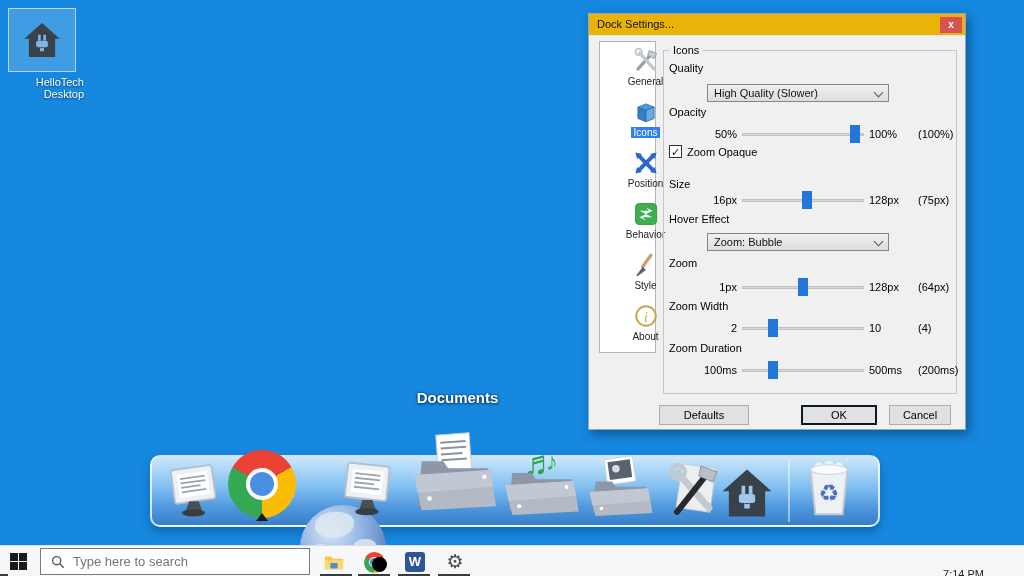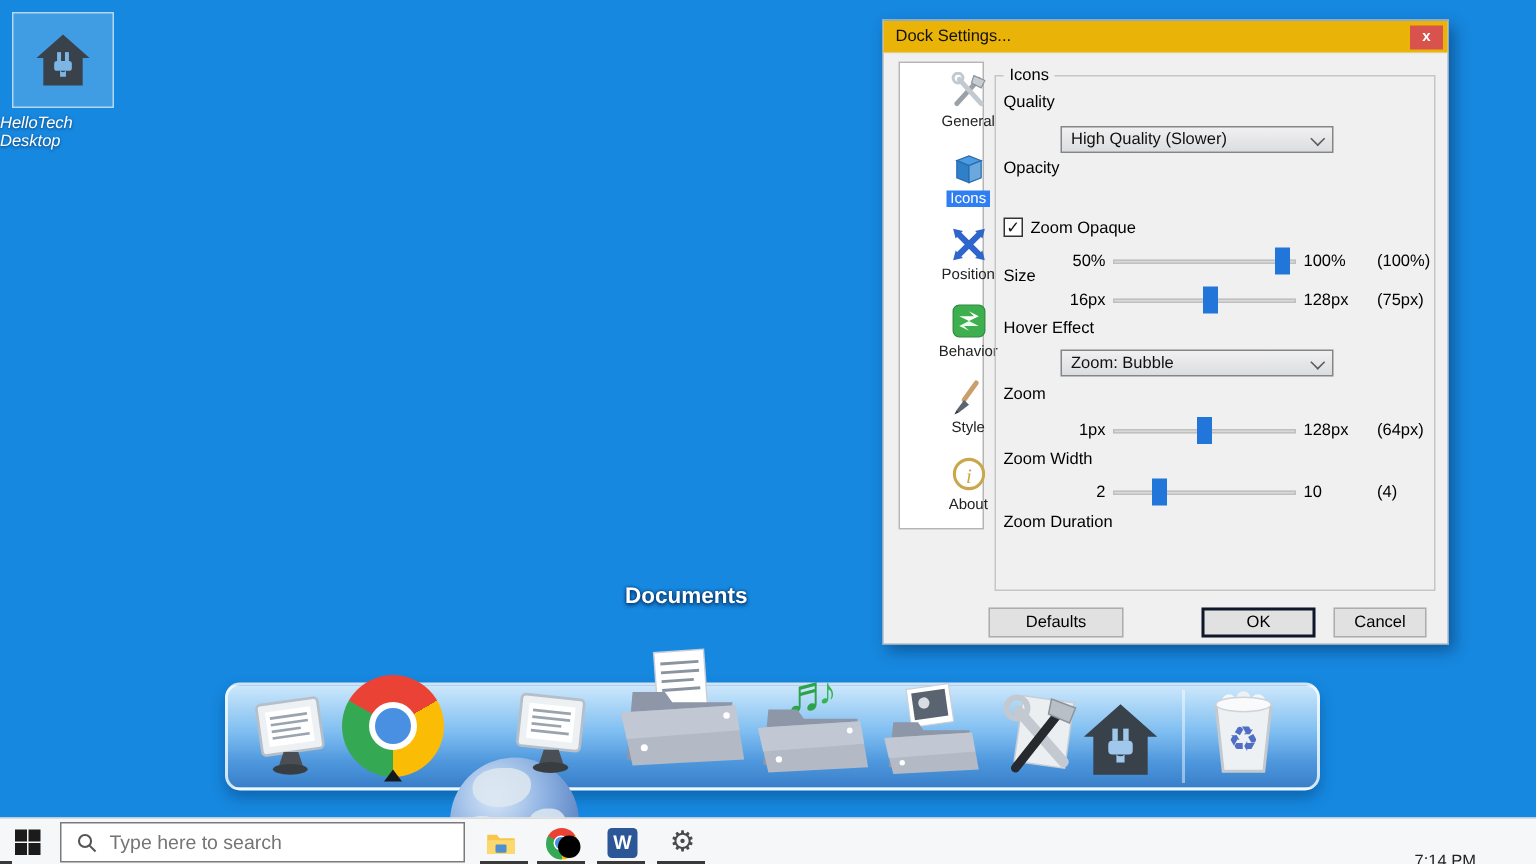--- a/index.html
+++ b/index.html
@@ -3,22 +3,22 @@
 <meta charset="utf-8">
 <style>
   * { margin:0; padding:0; box-sizing:border-box; }
   html,body { width:1024px; height:576px; overflow:hidden; }
   body { font-family:"Liberation Sans", sans-serif; position:relative; background:#1688df; }
 
   
   .desktop-tile { position:absolute; left:8px; top:8px; width:68px; height:64px;
     background:rgba(255,255,255,.18); border:1px solid rgba(255,255,255,.6);
     display:flex; align-items:center; justify-content:center; }
-  .desktop-label { position:absolute; left:0; top:76px; width:84px; text-align:left;
-    color:#fff; font-size:11px; text-shadow:0 1px 2px rgba(0,30,70,.7);font-style:italic; }
+  .desktop-label { position:absolute; left:0; top:76px; width:84px; text-align:right;
+    color:#fff; font-size:11px; text-shadow:0 1px 2px rgba(0,30,70,.7); }
 
   
   .dock { position:absolute; left:150px; top:455px; width:730px; height:72px;
     border-radius:10px; border:2px solid rgba(248,252,255,.8);
     background:linear-gradient(180deg, rgba(214,236,252,.95) 0%, rgba(142,198,243,.88) 45%, rgba(84,152,220,.92) 75%, rgba(58,126,200,.95) 100%);
     box-shadow:0 5px 9px rgba(0,40,90,.35); }
   .dock-sep { position:absolute; left:788px; top:460px; width:2px; height:62px; background:rgba(255,255,255,.45); }
   .dock-icon { position:absolute; }
   .dock-tooltip { position:absolute; left:395px; top:389px; width:125px; text-align:center;
     color:#fff; font-size:15px; font-weight:bold; text-shadow:0 1px 3px rgba(0,40,90,.9), 0 0 2px rgba(0,40,90,.9); }
@@ -284,21 +284,21 @@
   <div class="groupbox"></div>
   <span class="group-title">Icons</span>
 
   <span class="fld-label" style="top:48px;">Quality</span>
   <div class="combo" style="top:70px;">
     <span>High Quality (Slower)</span>
     <span class="chev"></span>
   </div>
 
   <span class="fld-label" style="top:92px;">Opacity</span>
-  <div class="slider-row" style="top:110px;margin-top:40px;">
+  <div class="slider-row" style="top:110px;">
     <span class="s-min">50%</span>
     <div class="s-track">
       <div class="s-groove"></div>
       <div class="s-thumb" style="left: calc(93% - 5px);"></div>
     </div>
     <span class="s-max">100%</span>
     <span class="s-cur">(100%)</span>
   </div>
 
   <div class="checkrow" style="top:131px;">
@@ -339,20 +339,29 @@
     <span class="s-min">2</span>
     <div class="s-track">
       <div class="s-groove"></div>
       <div class="s-thumb" style="left: calc(25% - 5px);"></div>
     </div>
     <span class="s-max">10</span>
     <span class="s-cur">(4)</span>
   </div>
 
   <span class="fld-label" style="top:328px;">Zoom Duration</span>
+  <div class="slider-row" style="top:346px;">
+    <span class="s-min">100ms</span>
+    <div class="s-track">
+      <div class="s-groove"></div>
+      <div class="s-thumb" style="left: calc(25% - 5px);"></div>
+    </div>
+    <span class="s-max">500ms</span>
+    <span class="s-cur">(200ms)</span>
+  </div>
 
   <div class="btn" style="left:70px; top:391px; width:90px;">Defaults</div>
   <div class="btn focused" style="left:212px; top:391px; width:76px;">OK</div>
   <div class="btn" style="left:300px; top:391px; width:62px;">Cancel</div>
 </div>
 
 <div class="taskbar">
   <div class="start-btn">
     <span></span>
       <span></span>

